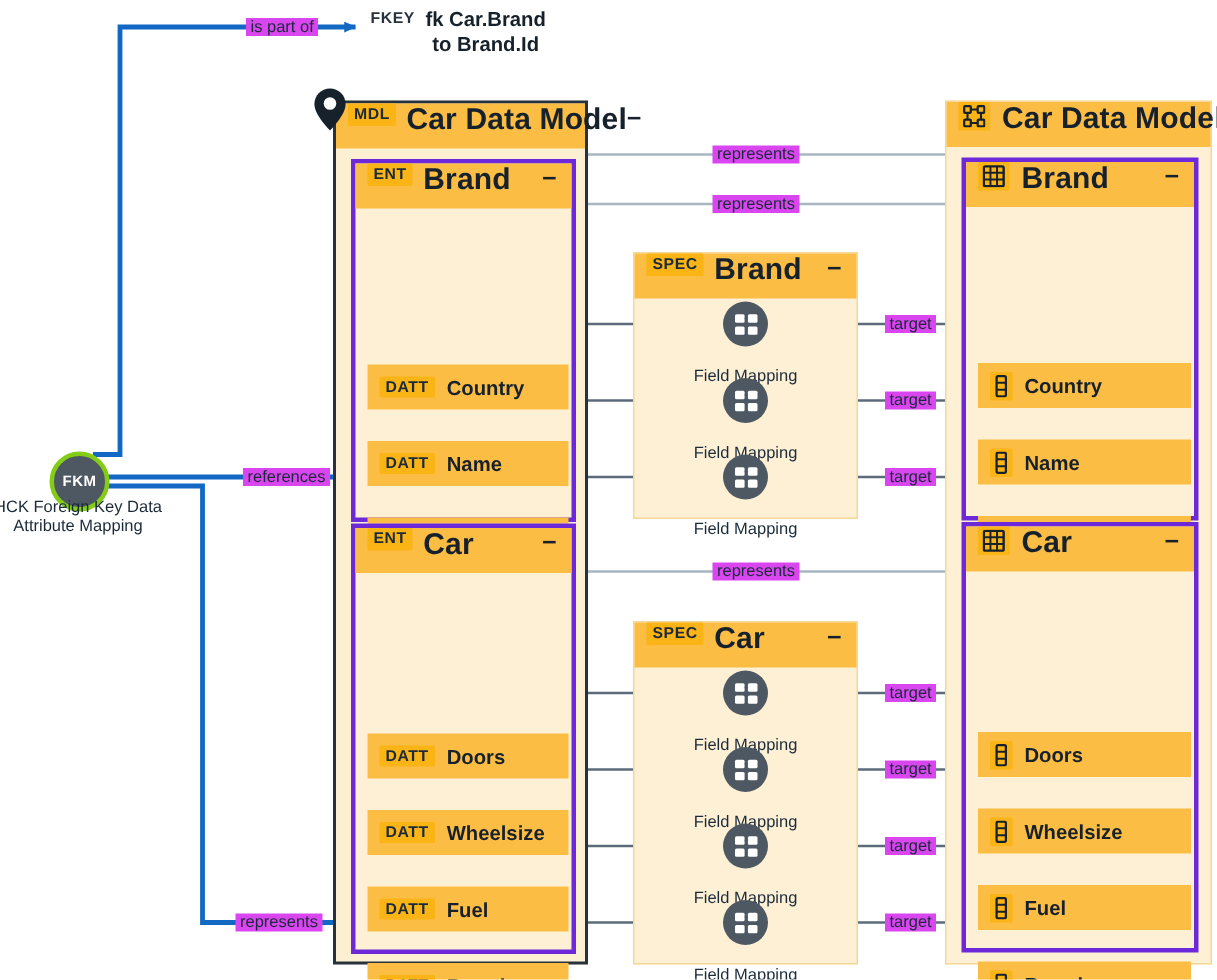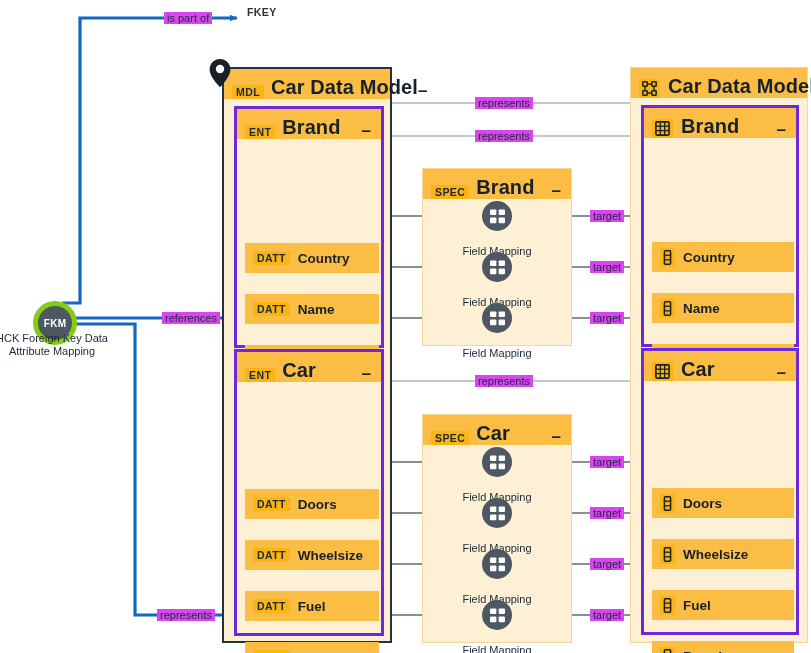--- a/index.html
+++ b/index.html
@@ -16,21 +16,21 @@
     position:absolute;
     background:#fdefd2;
     box-sizing:border-box;
   }
   .panel.outlined{border:2px solid #27323f;}
   .panel.soft{border:3px solid #6d28d9;background:#fdf0d4;}
 
   .panel-head{
     position:absolute;left:0;top:0;right:0;height:30px;
     background:#fcbd45;
-    display:flex;align-items:flex-end;
+    display:flex;align-items:flex-start;
     box-sizing:border-box;padding:0 8px 0 8px;
   }
 
   .tag{
     font-size:10.5px;font-weight:bold;letter-spacing:.4px;
     background:#fbb416;color:#1b2a3a;
     padding:2px 4px;border-radius:1px;margin-right:7px;
     line-height:1;white-space:nowrap;
   }
   .head-title{
@@ -58,21 +58,21 @@
   .fm{position:absolute;text-align:center;width:90px;}
   .fm-circle{
     width:30px;height:30px;border-radius:50%;background:#4e5863;
     margin:0 auto;display:flex;align-items:center;justify-content:center;
   }
   .fm-label{font-size:11px;color:#1b2a3a;margin-top:14px;white-space:nowrap;}
 
   
   .fkm-circle{
     position:absolute;width:34px;height:34px;border-radius:50%;
-    background:#4e5863;border:5px solid #84cc16;
+    background:#4e5863;border:3px solid #84cc16;
     display:flex;align-items:center;justify-content:center;
     font-size:10px;font-weight:bold;color:#ffffff;letter-spacing:.3px;
   }
   .fkm-label{
     position:absolute;text-align:center;font-size:11px;color:#1b2a3a;
     line-height:13px;white-space:nowrap;
   }
 
   
   .pin{position:absolute;}
@@ -171,20 +171,24 @@
   <g>
     <path d="M511,564 L647,564" fill="none" stroke="#5b6b7a" stroke-width="1.7" marker-end="url(#arrGray)"></path>
   </g>
   <g>
     <path d="M511,615 L647,615" fill="none" stroke="#5b6b7a" stroke-width="1.7" marker-end="url(#arrGray)"></path>
   </g>
 </svg>
 
 <div class="fkey-note" style="left:247px;top:4px;">
   <span class="fkey-tag">FKEY</span>
+  <span class="fkey-text">
+    <span>fk Car.Brand</span><br>
+    <span>to Brand.Id</span>
+  </span>
 </div>
 
 <div class="fkm-circle" style="left:33px;top:301px;">
   <span>FKM</span>
 </div>
 <div class="fkm-label" style="left:-12px;top:332px;width:128px;">
   <span>HCK Foreign Key Data</span><br>
   <span>Attribute Mapping</span>
 </div>
 

